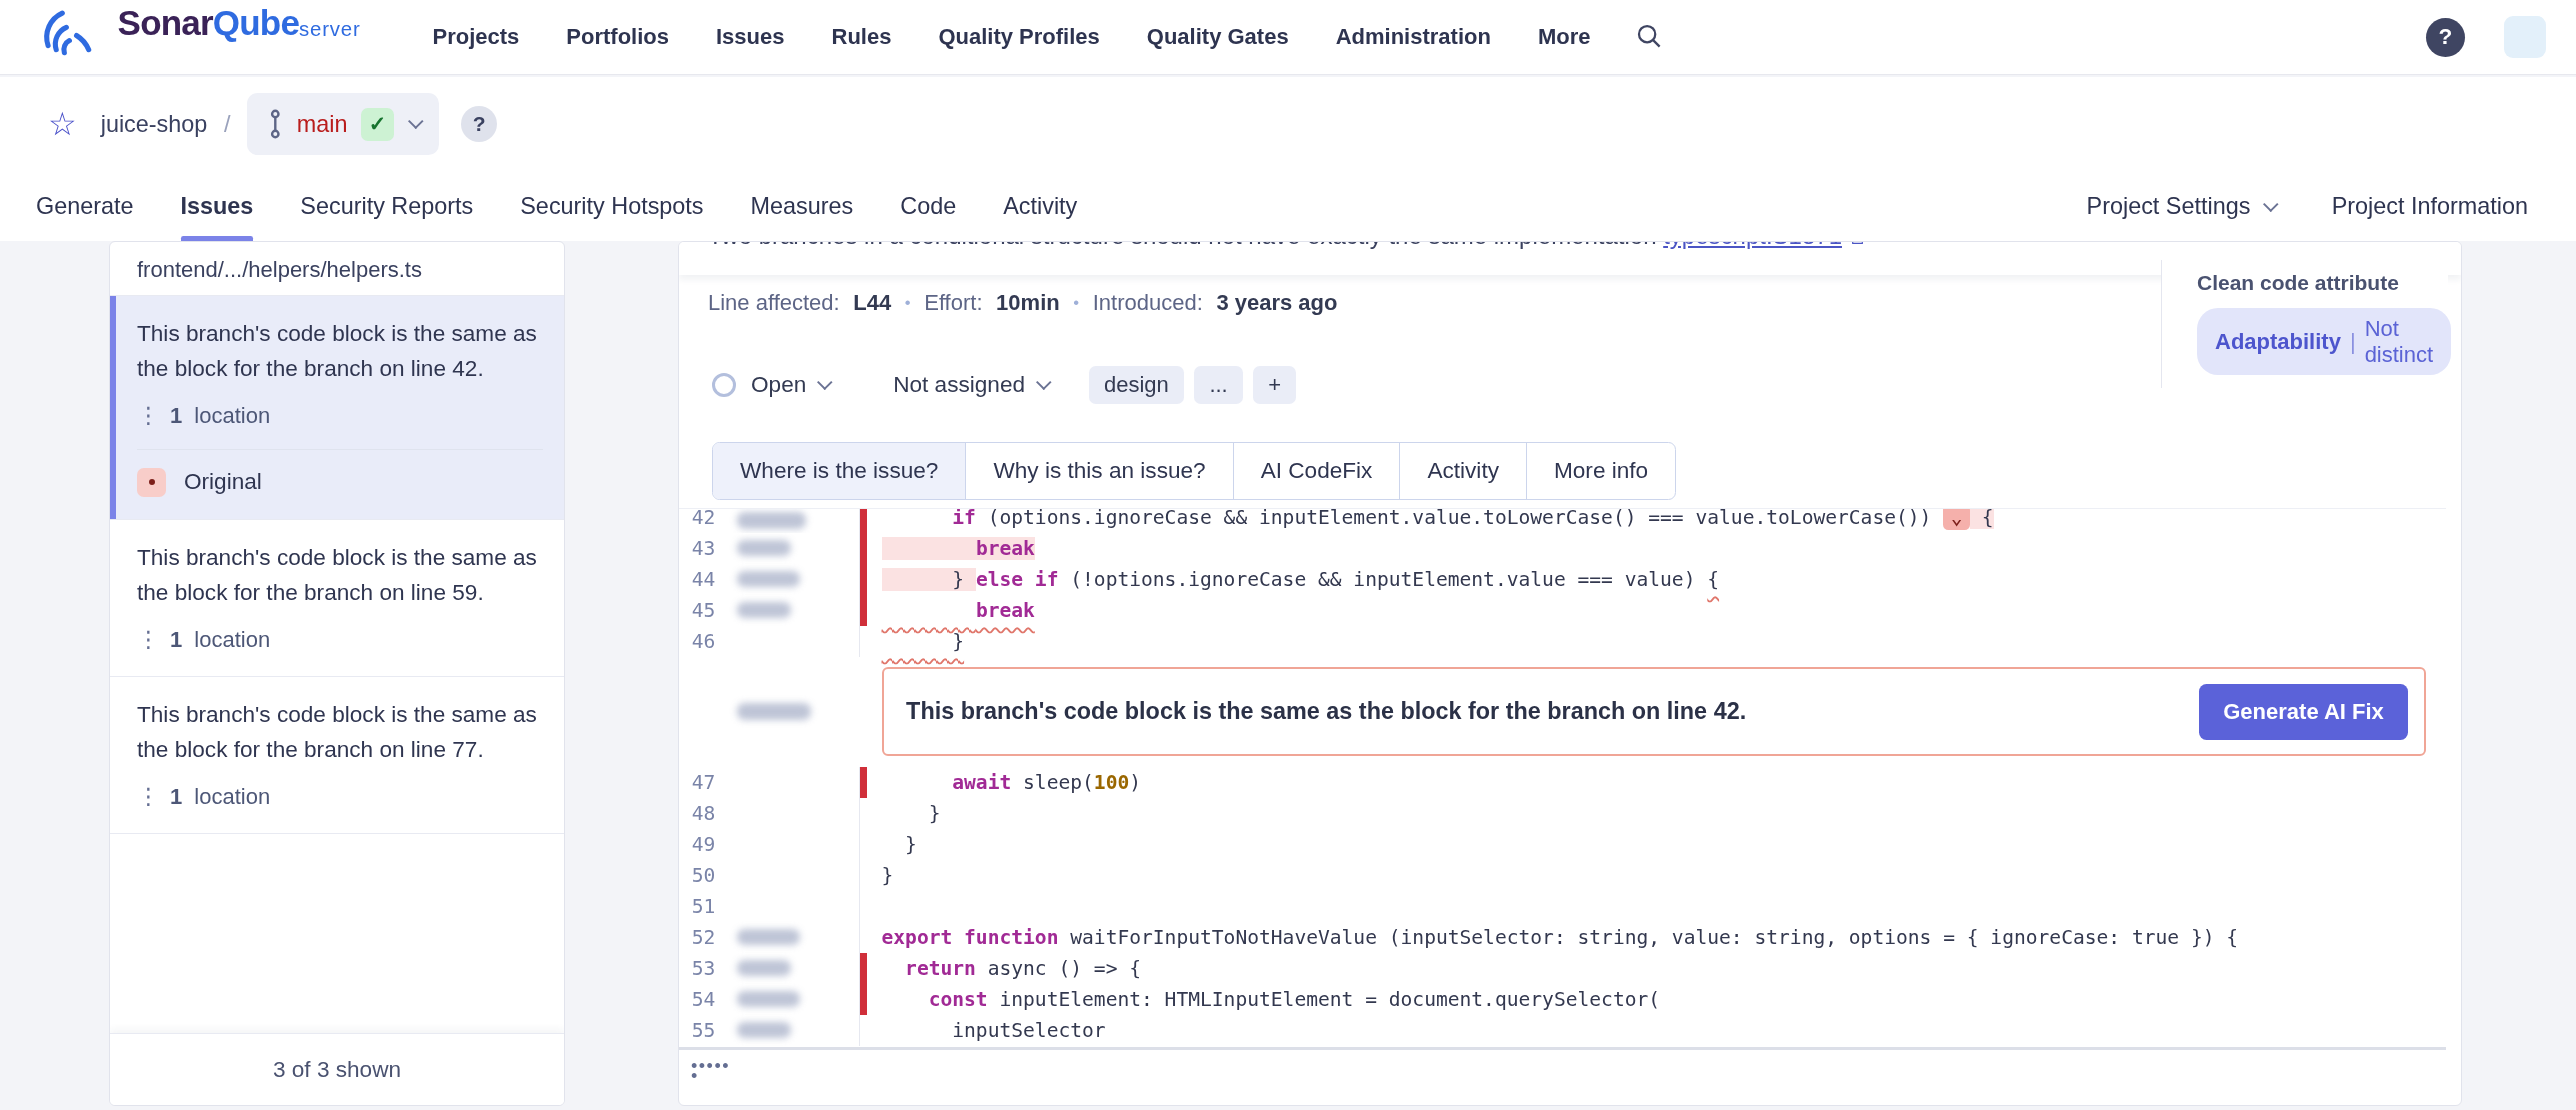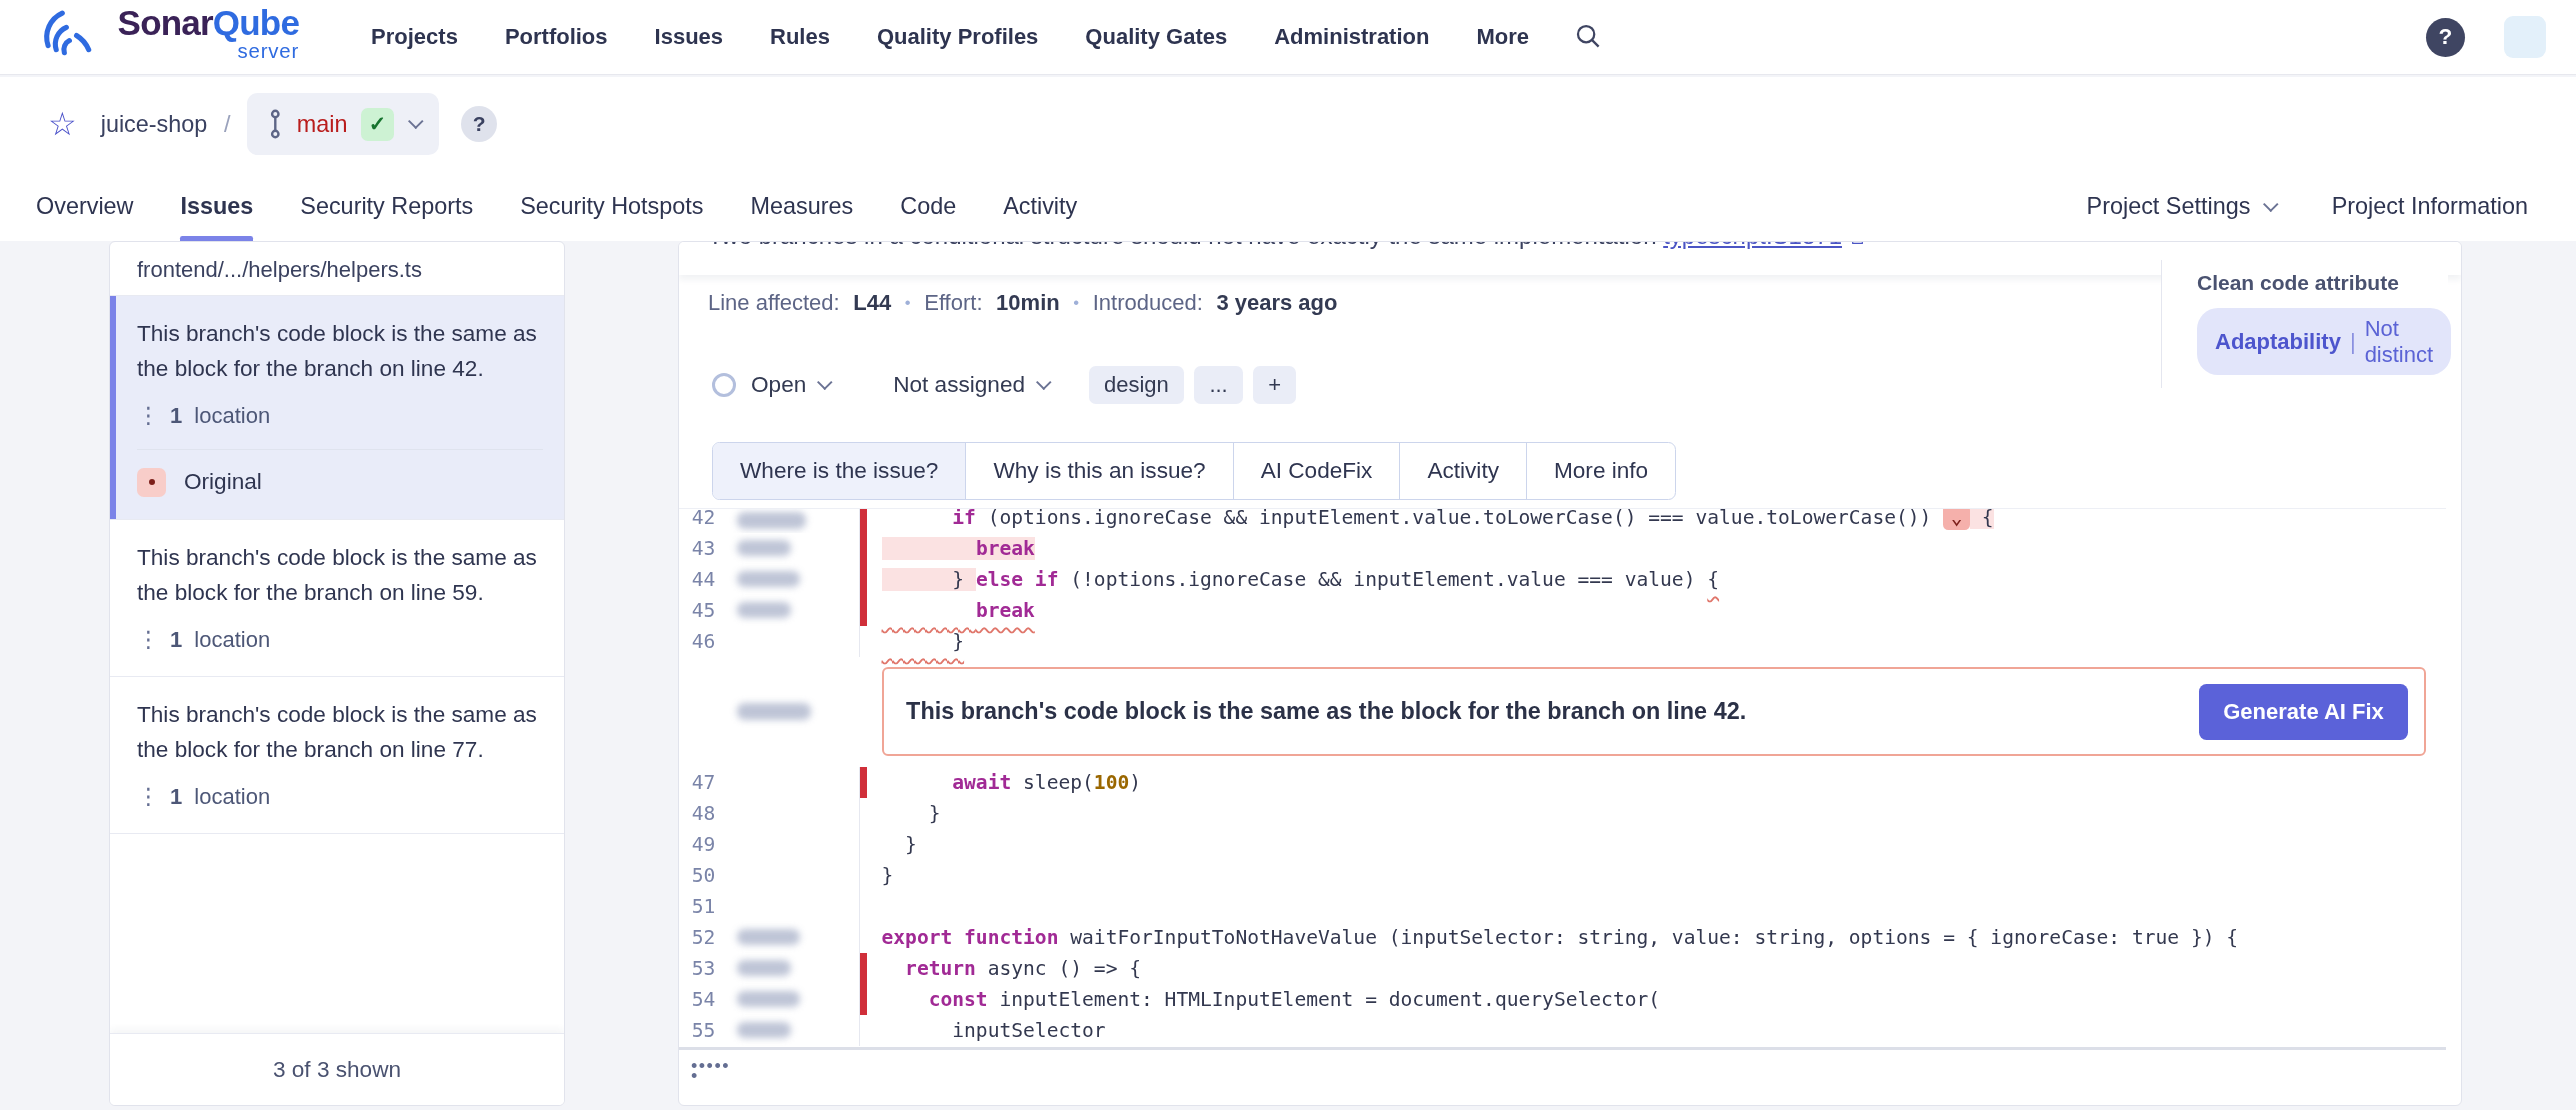--- a/index.html
+++ b/index.html
@@ -4,21 +4,21 @@
 <style>
   * { margin:0; padding:0; box-sizing:border-box; }
   html,body { width:2576px; height:1111px; overflow:hidden; background:#f3f4f8;
     font-family:"Liberation Sans", sans-serif; color:#2f3550; }
   .page { position:relative; width:2576px; height:1111px; }
 
   
   .gheader { position:absolute; top:0; left:0; width:100%; height:75px; background:#fff;
     border-bottom:1.5px solid #e7e8ee; display:flex; align-items:center; padding:0 30px 0 42px; }
   .brand { display:flex; align-items:flex-start; gap:10.6px; margin-right:72px; }
-  .brand-text { display:flex; flex-direction:column; line-height:1; }
+  .brand-text { display:flex; flex-direction:row; line-height:1; }
   .brand-row { font-size:35px; font-weight:bold; letter-spacing:-0.8px; }
   .brand-sonar { color:#3a2257; }
   .brand-qube { color:#2f6be0; }
   .brand-sub { align-self:flex-end; color:#2f6be0; font-size:20.4px; margin-top:1.5px; letter-spacing:0.8px; }
   .gnav { display:flex; align-items:center; gap:47px; }
   .gnav-item { font-size:22px; font-weight:600; color:#2e3450; cursor:pointer; }
   .search-btn { margin-left:44px; }
   .gheader-right { margin-left:auto; display:flex; align-items:center; gap:39px; }
   .help-circle { width:39px; height:39px; border-radius:50%; background:#3f4562; color:#fff;
     font-size:22.6px; font-weight:bold; display:flex; align-items:center; justify-content:center; }
@@ -194,21 +194,21 @@
       </svg>
       <span class="branch-name">main</span>
       <span class="ok-badge">✓</span>
       <span class="chev"></span>
     </div>
     <div class="help-badge">?</div>
   </div>
 
   <div class="ptabs-row">
     <div id="ptabs" style="display:flex;align-items:center;height:100%;">
-        <div class="ptab">Overview</div>
+        <div class="ptab">Generate</div>
         <div class="ptab active">Issues</div>
         <div class="ptab">Security Reports</div>
         <div class="ptab">Security Hotspots</div>
         <div class="ptab">Measures</div>
         <div class="ptab">Code</div>
         <div class="ptab">Activity</div>
       </div>
     <div class="ptabs-right">
       <div class="ptab">
         <span>Project Settings</span>&nbsp;&nbsp;<span class="chev"></span>

